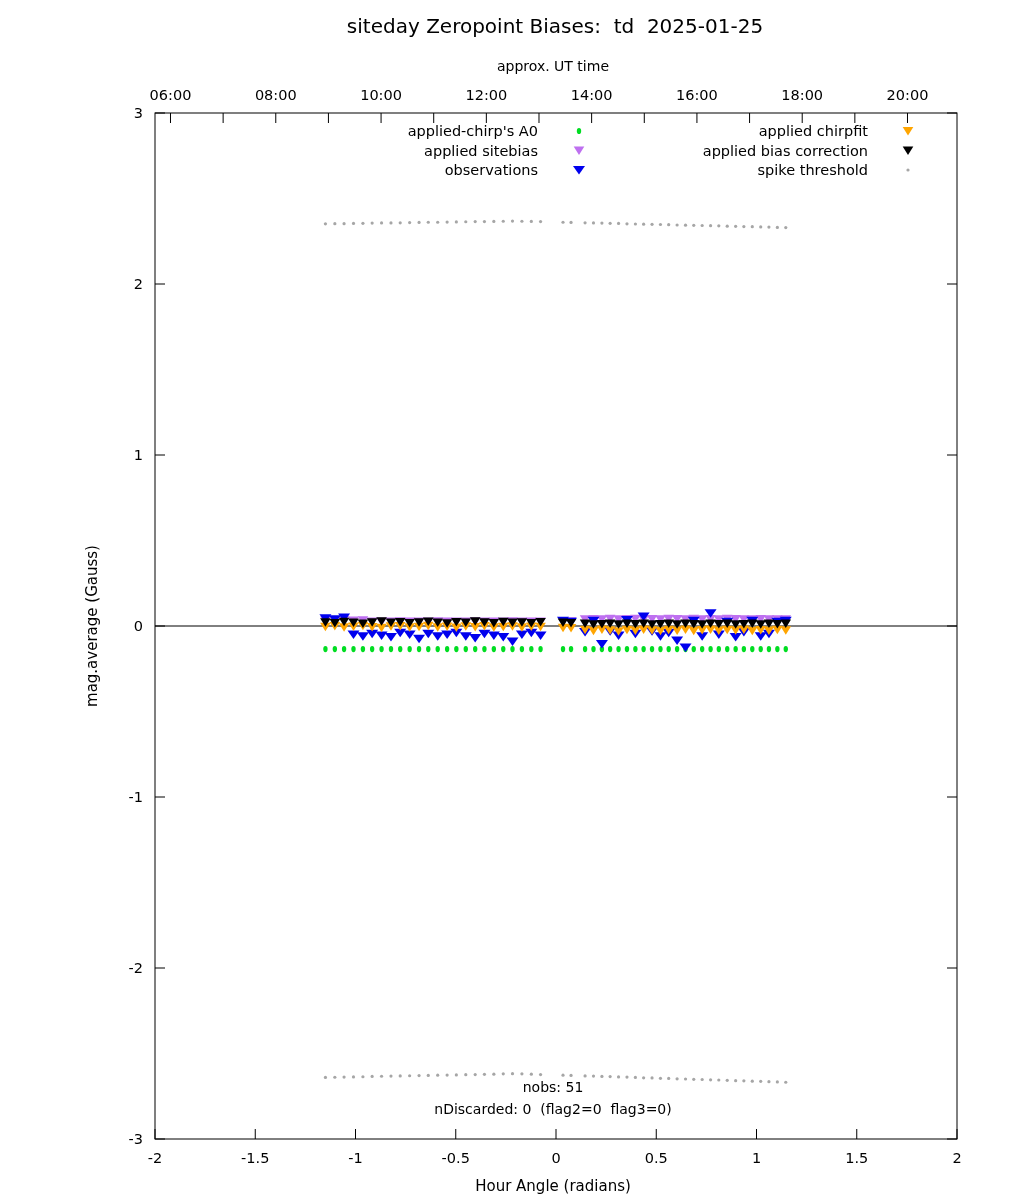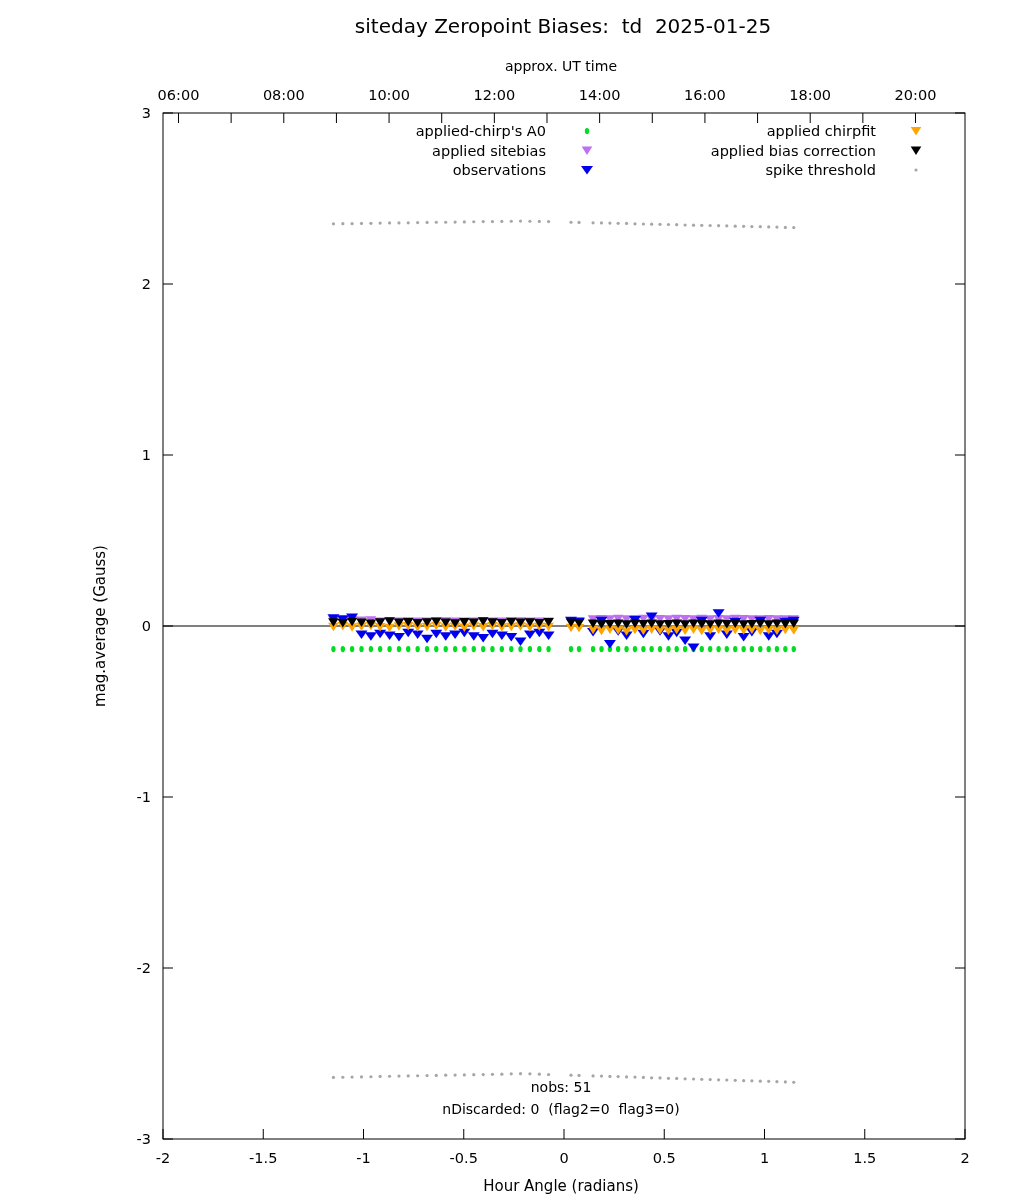--- a/index.html
+++ b/index.html
@@ -1,17 +1,17 @@
 <!DOCTYPE html>
 <html><head>
 <meta charset="utf-8">
 <style>
   html,body{margin:0;padding:0;background:#ffffff;}
   body{width:1024px;height:1200px;position:relative;font-family:"DejaVu Sans",sans-serif;}
-  #chart-root{position:absolute;left:0;top:0;width:816px;height:1200px;margin-left:8px;}
+  #chart-root{position:absolute;left:0;top:0;width:816px;height:1200px;}
   svg text{font-family:"DejaVu Sans",sans-serif;fill:#000;white-space:pre;}
 </style>
 </head>
 <body>
 
 <div id="chart-root"><svg width="1024" height="1200" viewBox="0 0 1024 1200">
       <text x="555" y="33" text-anchor="middle" font-size="20px" xml:space="preserve">siteday Zeropoint Biases:  td  2025-01-25</text>
       <text x="553" y="71" text-anchor="middle" font-size="14px" xml:space="preserve">approx. UT time</text>
       <text x="553" y="1191" text-anchor="middle" font-size="15px" xml:space="preserve">Hour Angle (radians)</text>
       <text x="97" y="626" text-anchor="middle" font-size="15px" xml:space="preserve" transform="rotate(-90 97 626)">mag.average (Gauss)</text>

